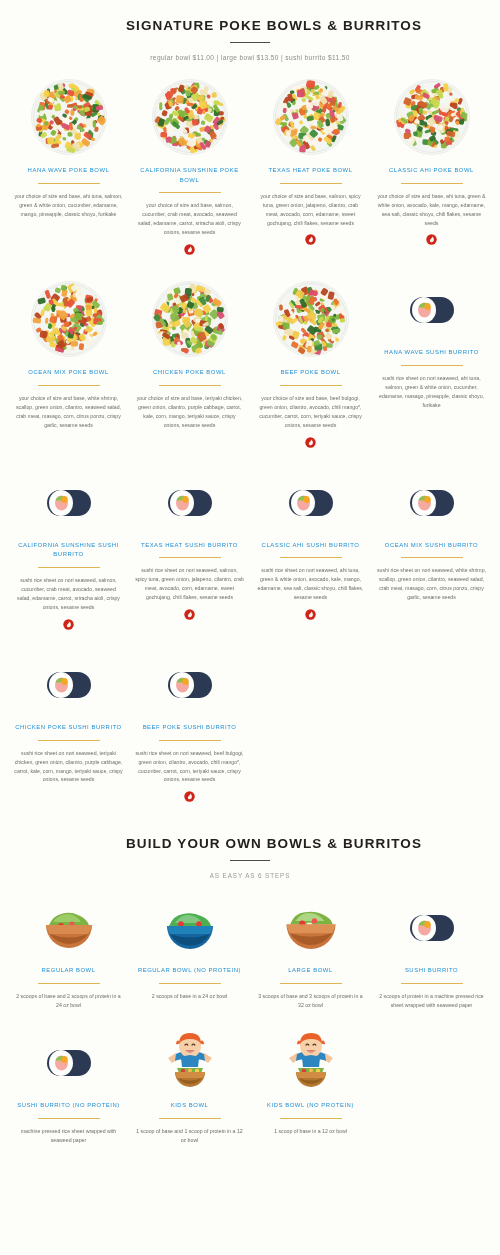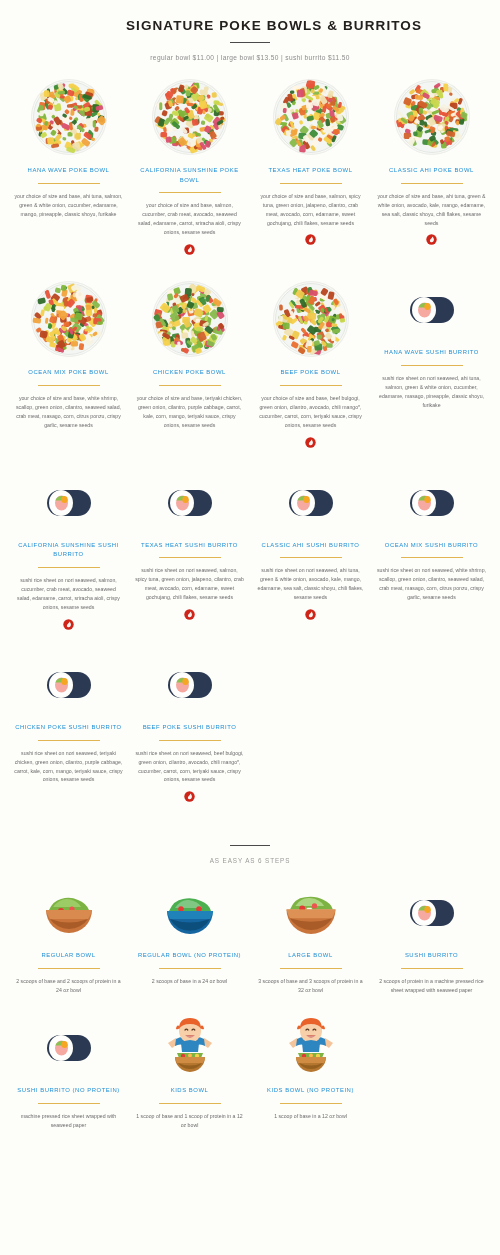--- a/index.html
+++ b/index.html
@@ -1451,20 +1451,21 @@
           <svg width="11" height="11" viewBox="0 0 11 11" xmlns="http://www.w3.org/2000/svg">
     <circle cx="5.5" cy="5.5" r="5.2" fill="#cf2418"></circle>
     <path d="M6.6 2.6 q-0.6 1.2 -1.6 2.1 q-1.5 1.3 -1.1 2.6 q0.4 1.2 1.9 1 q1.6 -0.2 2 -1.8 q0.4 -1.7 -1.2 -3.9z" fill="#f4f4f2"></path>
     <path d="M6.6 2.6 q1.1 0.3 1.3 1.1 q-0.9 -0.5 -1.3 -1.1z" fill="#8fbf3a"></path>
   </svg>
         </div>
       </div>
     </div>
 
   <div style="padding-top:34px;" class="section-head">
+    <div class="section-title">BUILD YOUR OWN BOWLS &amp; BURRITOS</div>
     <div class="title-rule"></div>
     <div class="section-sub-caps">AS EASY AS 6 STEPS</div>
   </div>
 
   <div style="height:20px;"></div>
   <div class="grid" id="build-grid">
       <div class="cell">
         <div class="thumb-wrap">
           <div class="thumb-icon">
             <svg width="56" height="48" viewBox="0 0 56 48" xmlns="http://www.w3.org/2000/svg">

